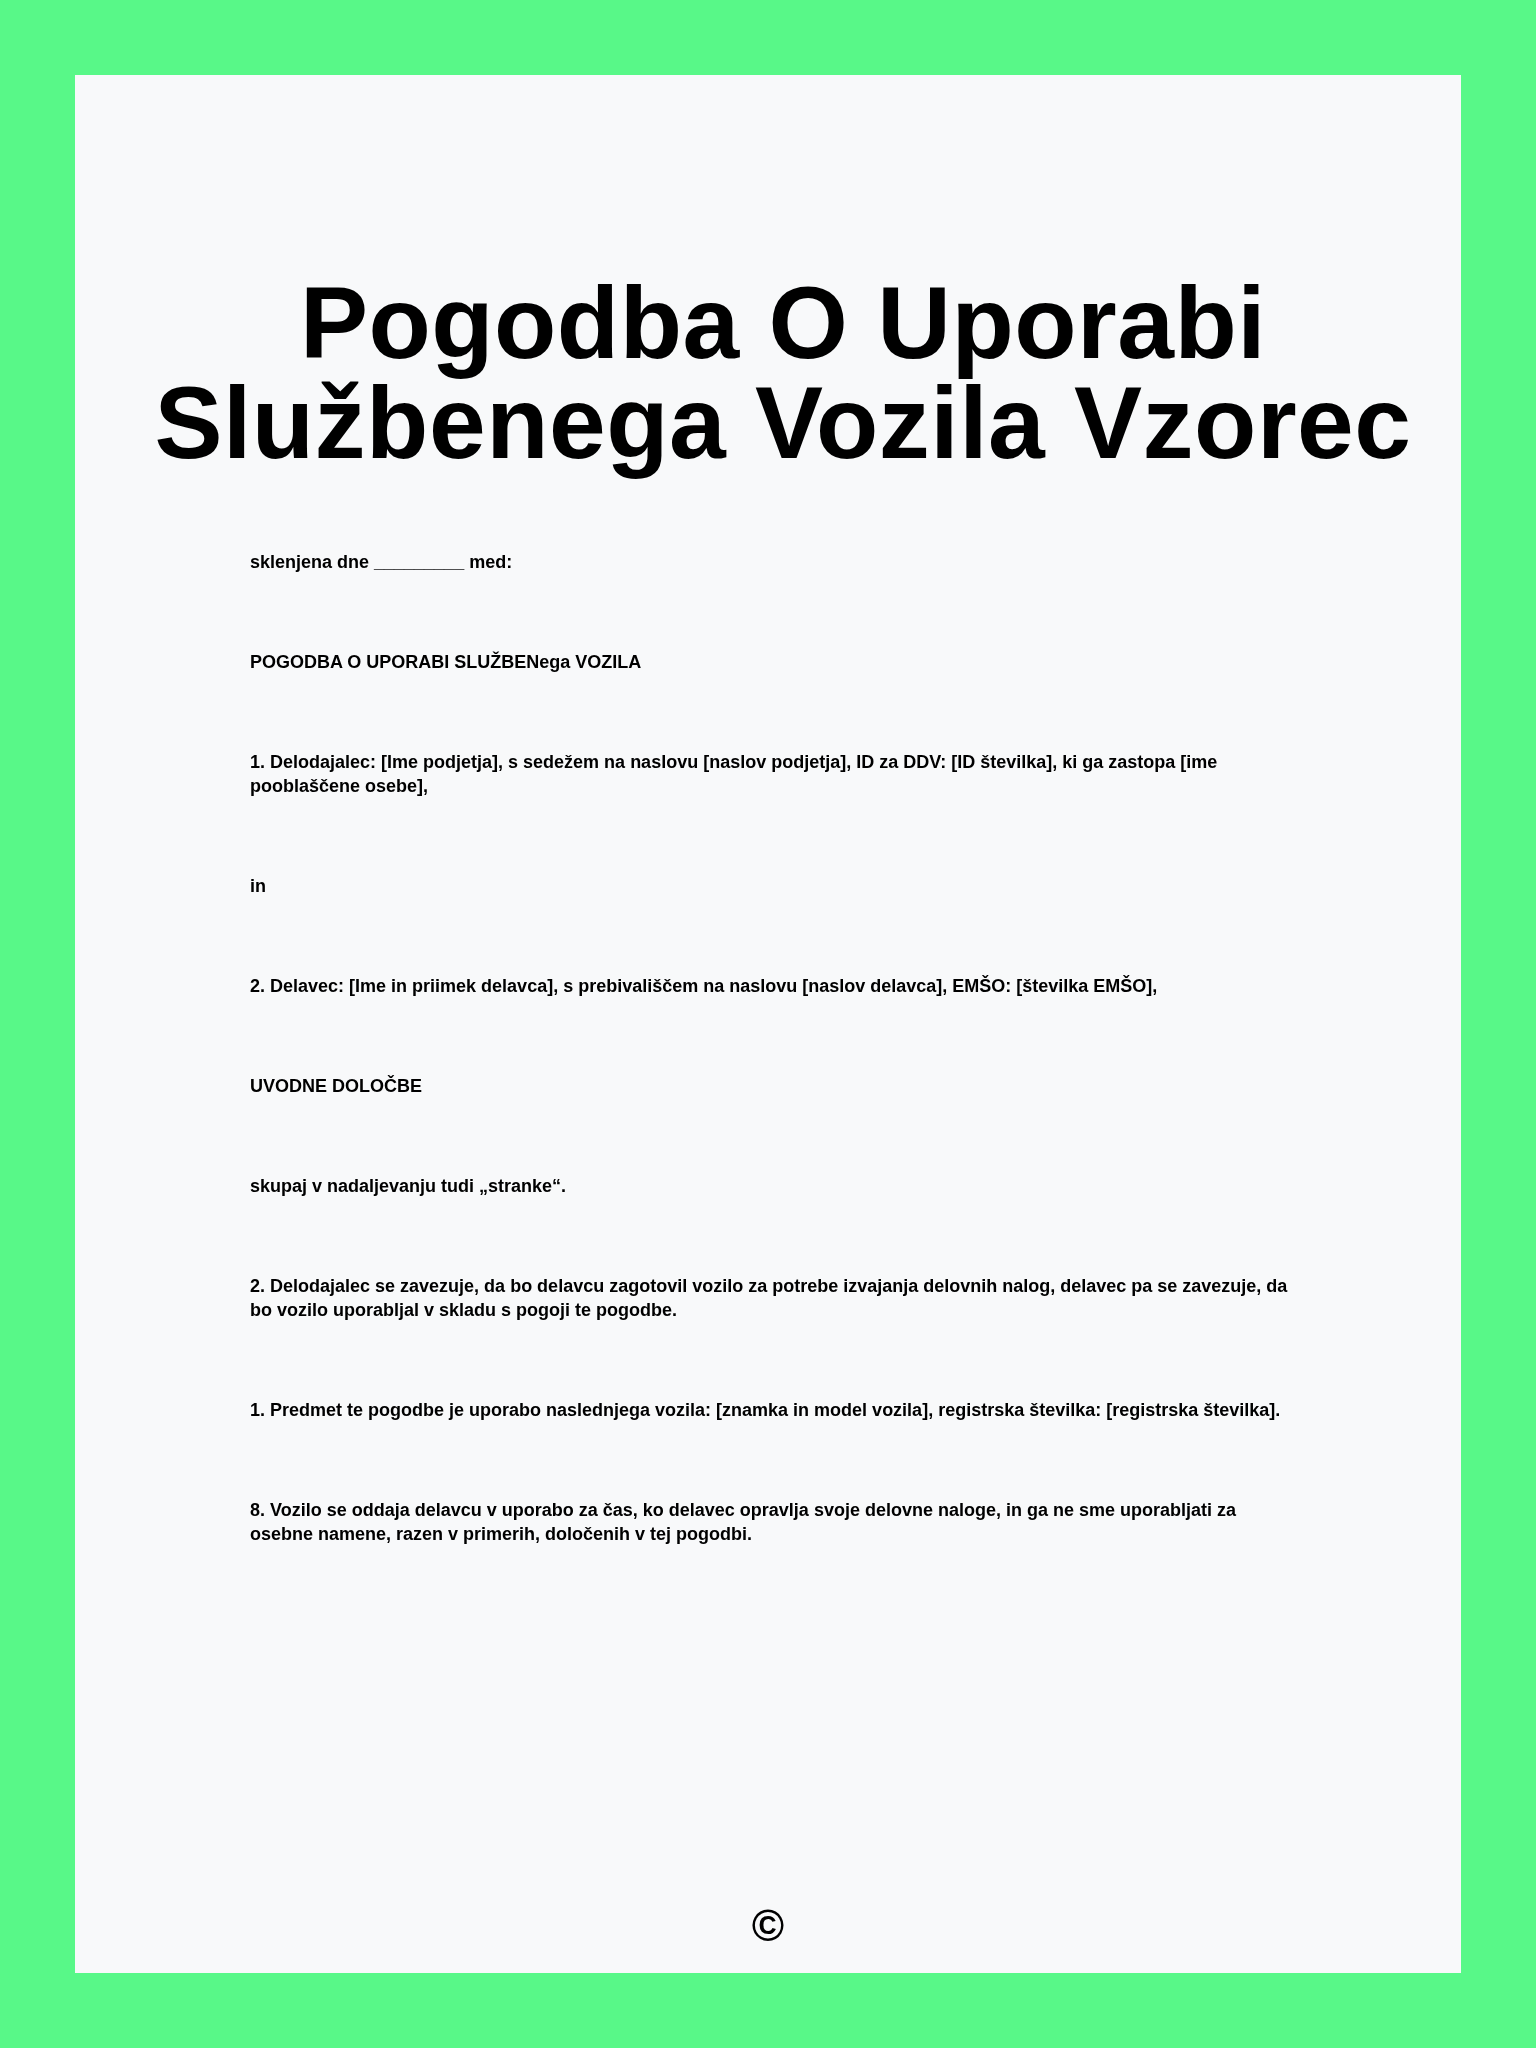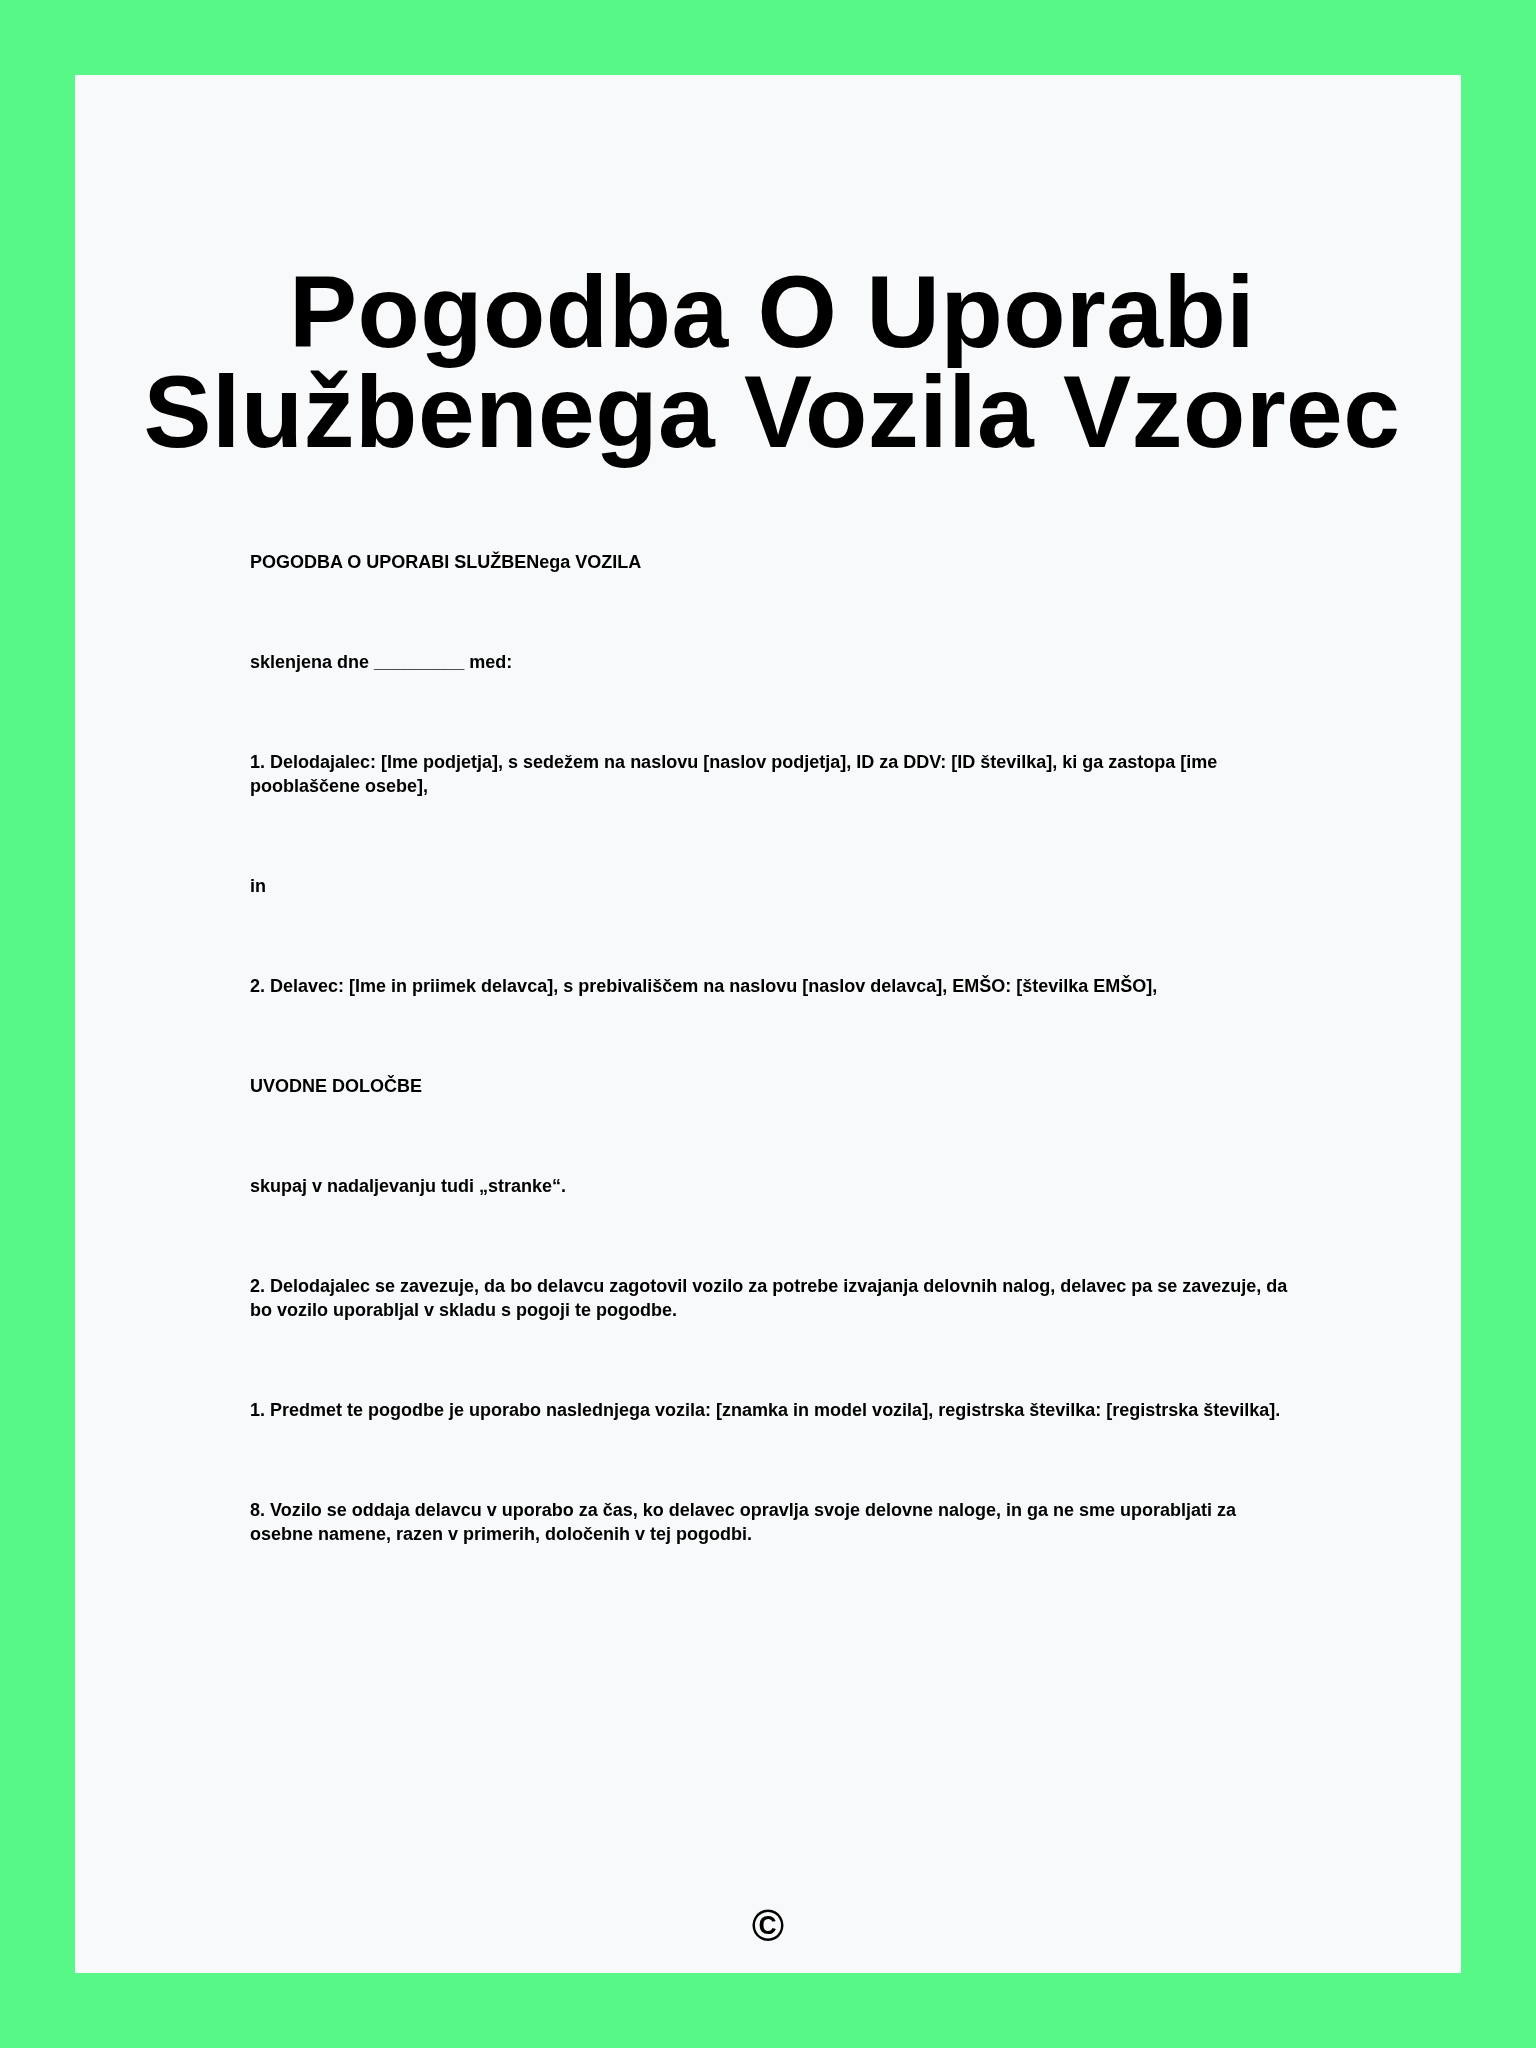--- a/index.html
+++ b/index.html
@@ -21,21 +21,21 @@
       top: 75px;
       width: 1386px;
       height: 1898px;
       background: #F8F9FA;
     }
     .title {
       position: absolute;
       left: 0;
       top: 183px;
       width: 1386px;
-      margin: 4px;
+      margin: 15px;
       text-align: center;
       font-weight: bold;
       font-size: 102px;
       line-height: 100px;
       letter-spacing: 0.5px;
     }
     .title span { display: block; }
     .content {
       position: absolute;
       left: 175px;
@@ -63,22 +63,22 @@
 </head>
 <body>
 
 <div class="page">
   <h1 class="title">
     <span>Pogodba O Uporabi</span>
     <span>Službenega Vozila Vzorec</span>
   </h1>
 
   <div class="content">
+    <p class="block">sklenjena dne _________ med:</p>
     <p class="block">POGODBA O UPORABI SLUŽBENega VOZILA</p>
-    <p class="block">sklenjena dne _________ med:</p>
     <p class="block">1. Delodajalec: [Ime podjetja], s sedežem na naslovu [naslov podjetja], ID za DDV: [ID številka], ki ga zastopa [ime pooblaščene osebe],</p>
     <p class="block">in</p>
     <p class="block">2. Delavec: [Ime in priimek delavca], s prebivališčem na naslovu [naslov delavca], EMŠO: [številka EMŠO],</p>
     <p class="block">UVODNE DOLOČBE</p>
     <p class="block">skupaj v nadaljevanju tudi „stranke“.</p>
     <p class="block">2. Delodajalec se zavezuje, da bo delavcu zagotovil vozilo za potrebe izvajanja delovnih nalog, delavec pa se zavezuje, da bo vozilo uporabljal v skladu s pogoji te pogodbe.</p>
     <p class="block">1. Predmet te pogodbe je uporabo naslednjega vozila: [znamka in model vozila], registrska številka: [registrska številka].</p>
     <p class="block">8. Vozilo se oddaja delavcu v uporabo za čas, ko delavec opravlja svoje delovne naloge, in ga ne sme uporabljati za osebne namene, razen v primerih, določenih v tej pogodbi.</p>
   </div>
 

